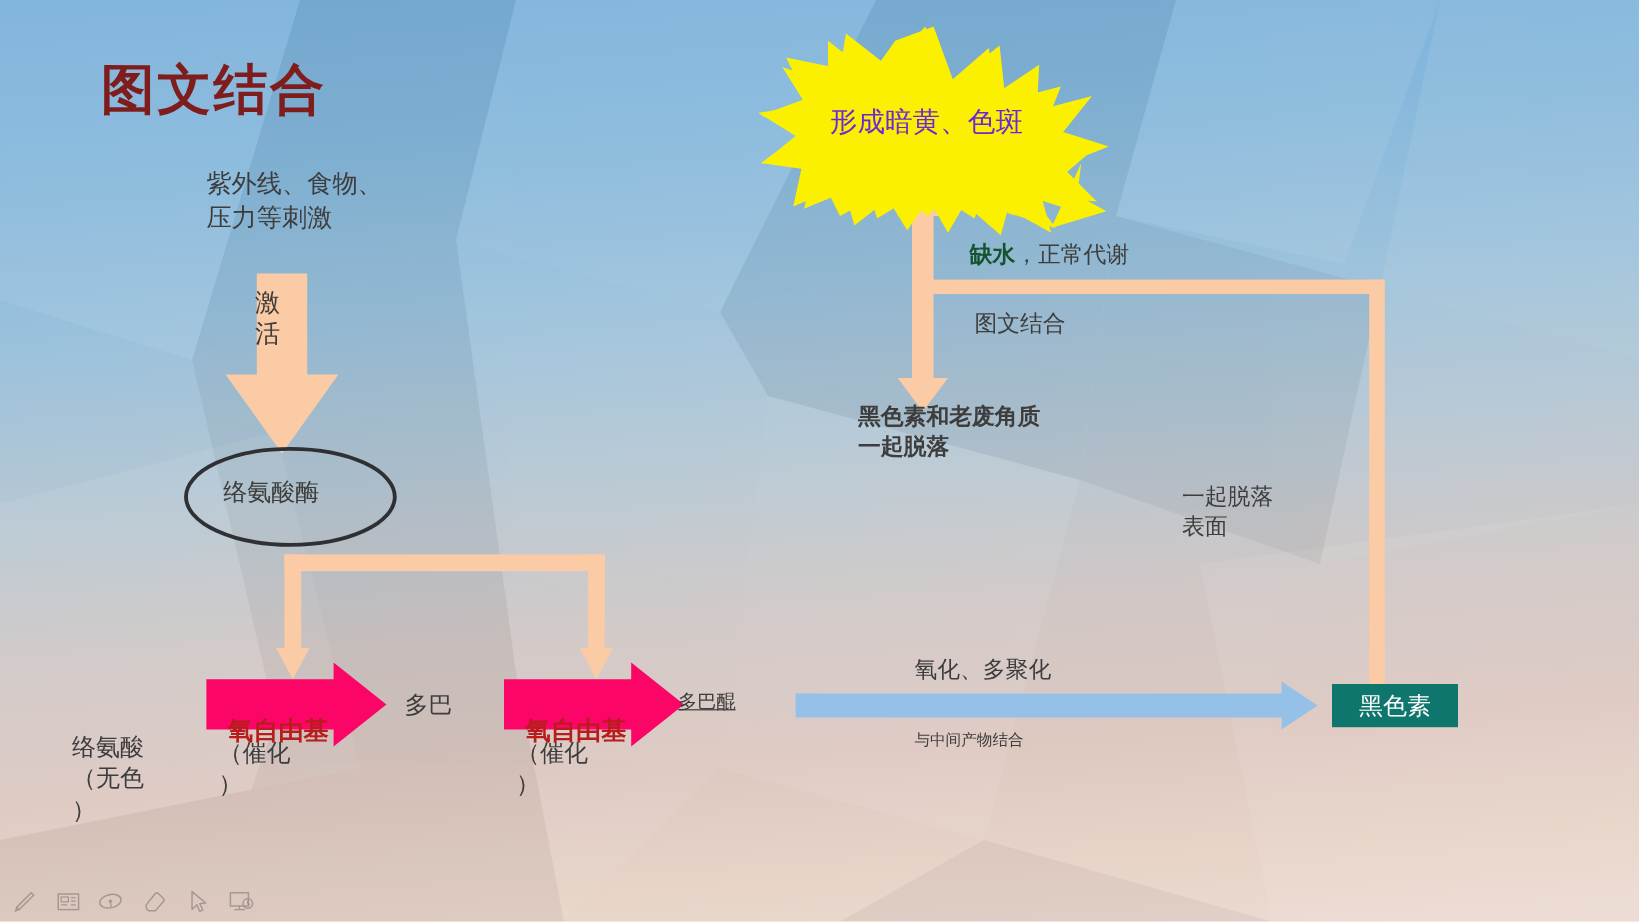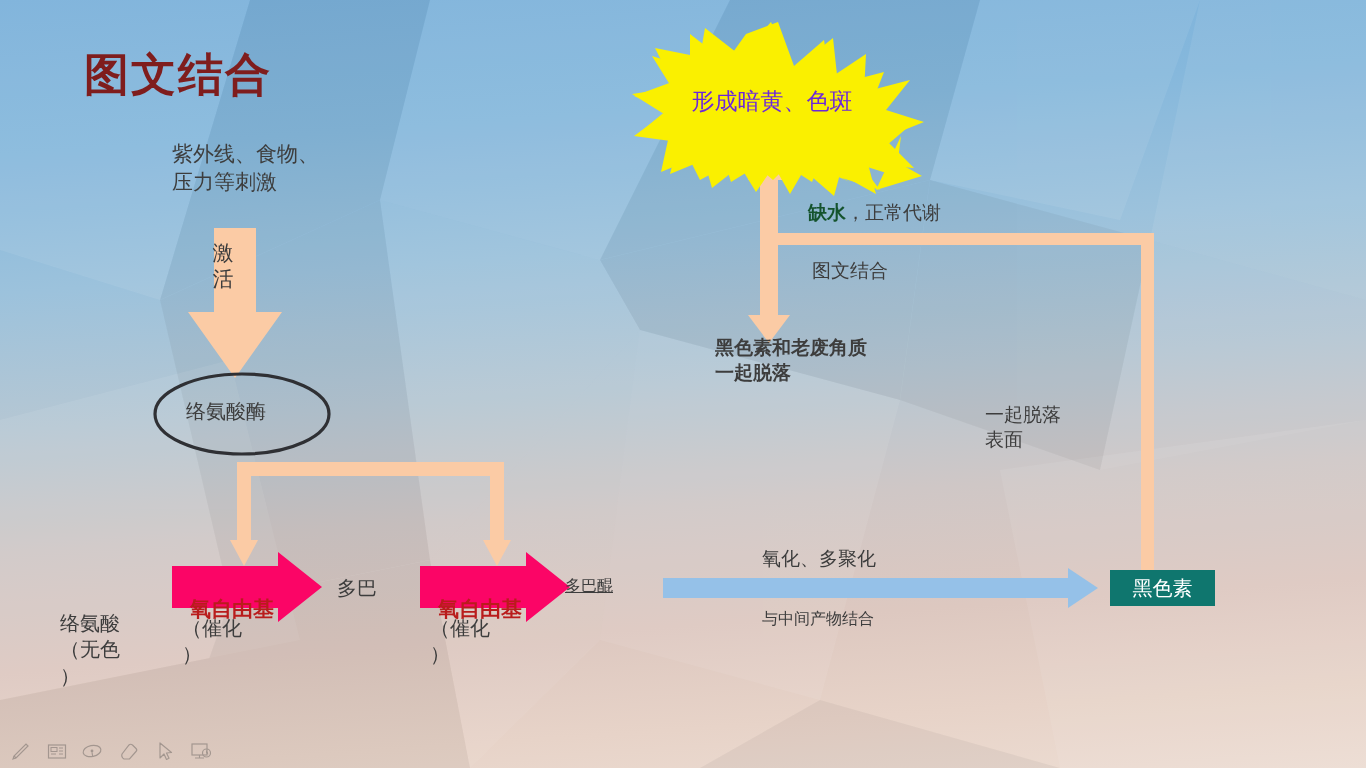--- a/index.html
+++ b/index.html
@@ -36,21 +36,21 @@
   #shed-text { left:695px; top:335px; width:230px; font-size:19px; font-weight:bold;margin-left:20px; }
   #transfer-text { left:985px; top:402px; width:160px; font-size:19px; }
 
   #tyrosine-label { left:60px; top:562px; width:95px; font-size:20px;margin-top:48px; }
   #dopa-label { left:337px; top:575px; font-size:20px; }
   #dopaquinone-label { left:565px; top:575px; font-size:16px;text-decoration:underline; }
   #cat-label-1 { left:182px; top:615px; width:80px; font-size:20px; }
   #cat-label-2 { left:430px; top:615px; width:80px; font-size:20px; }
 
   #oxidation-label { left:762px; top:546px; font-size:19px; z-index:6; white-space:nowrap; }
-  #combine-label { left:762px; top:608px; font-size:16px; z-index:6; white-space:nowrap; }
+  #combine-label { left:762px; top:608px; font-size:13px; z-index:6; white-space:nowrap; }
 
   
   #burst-label {
     left:672px; top:86px; width:200px; text-align:center;
     font-size:23px; font-weight:normal; color:#6d28d9; z-index:9;
   }
 
   
   .pink-arrow-label {
     font-size:21px; font-weight:bold; color:#b91c1c; z-index:9;

